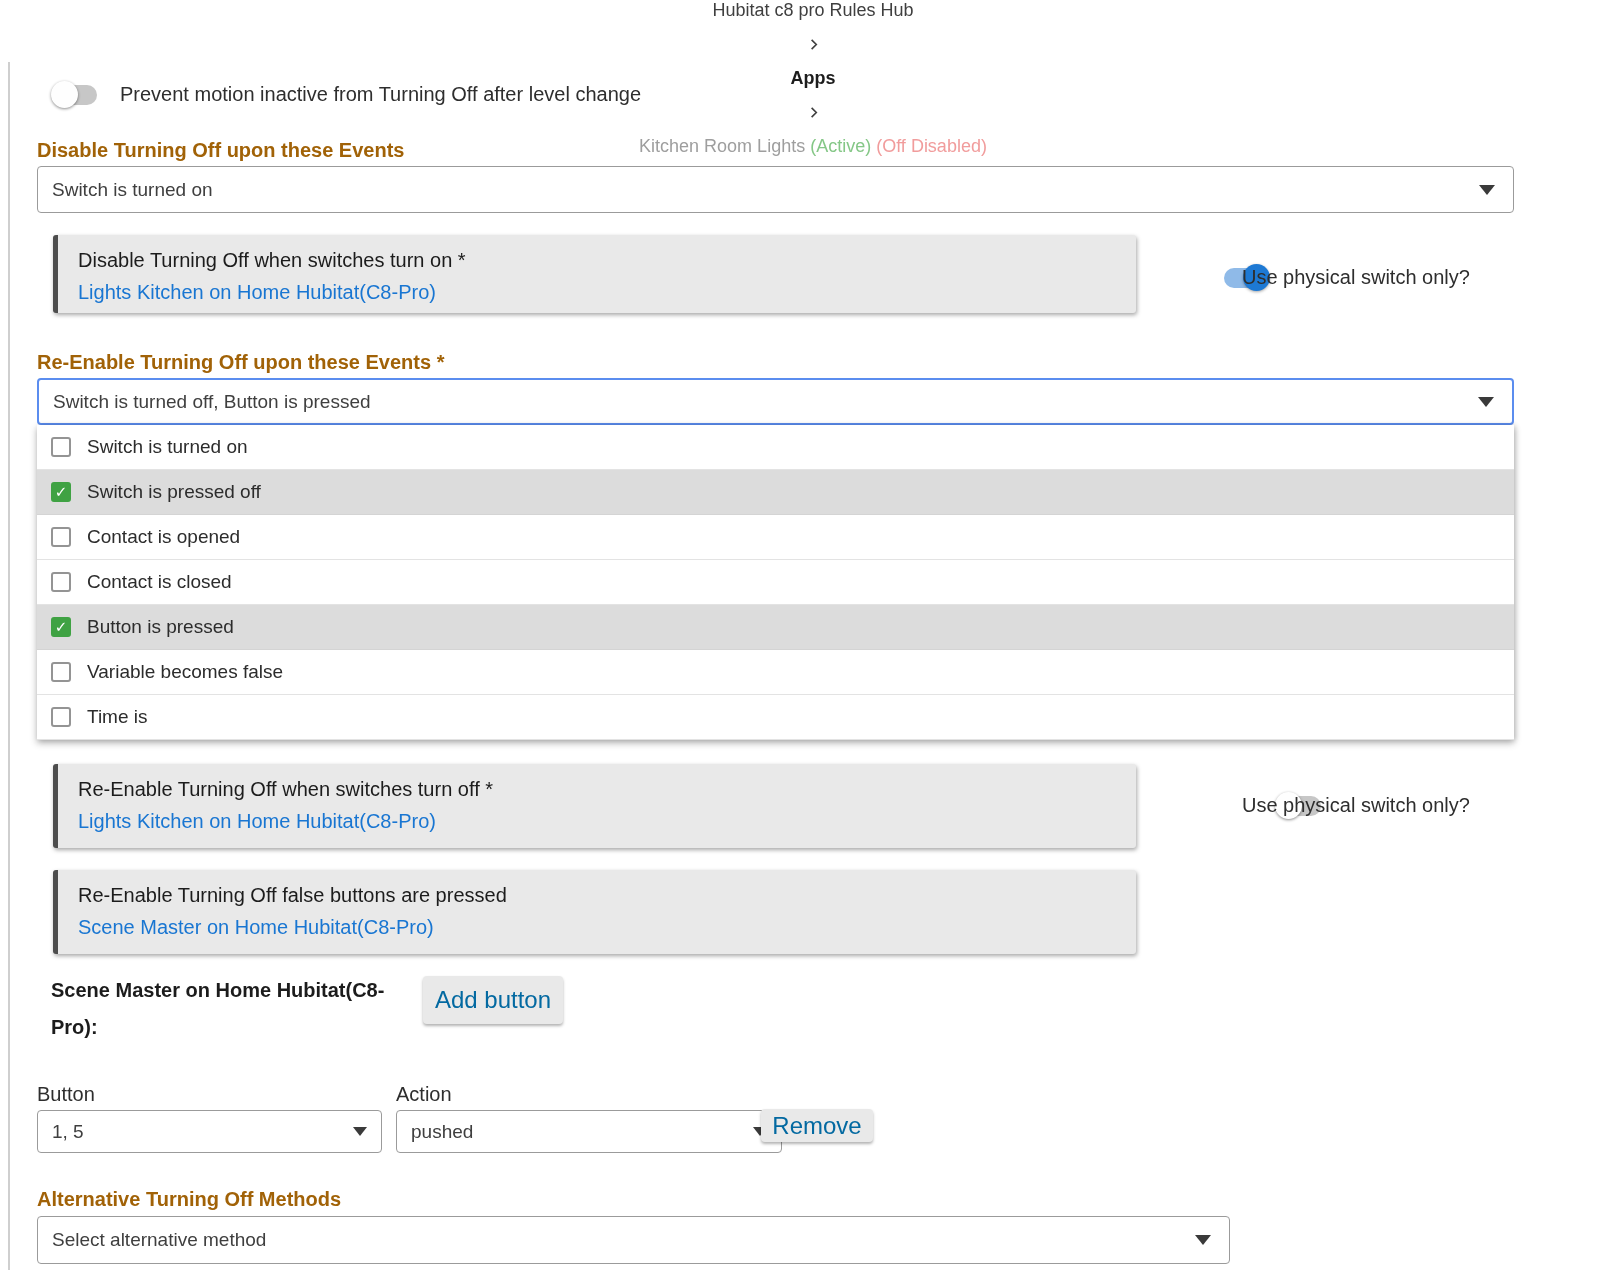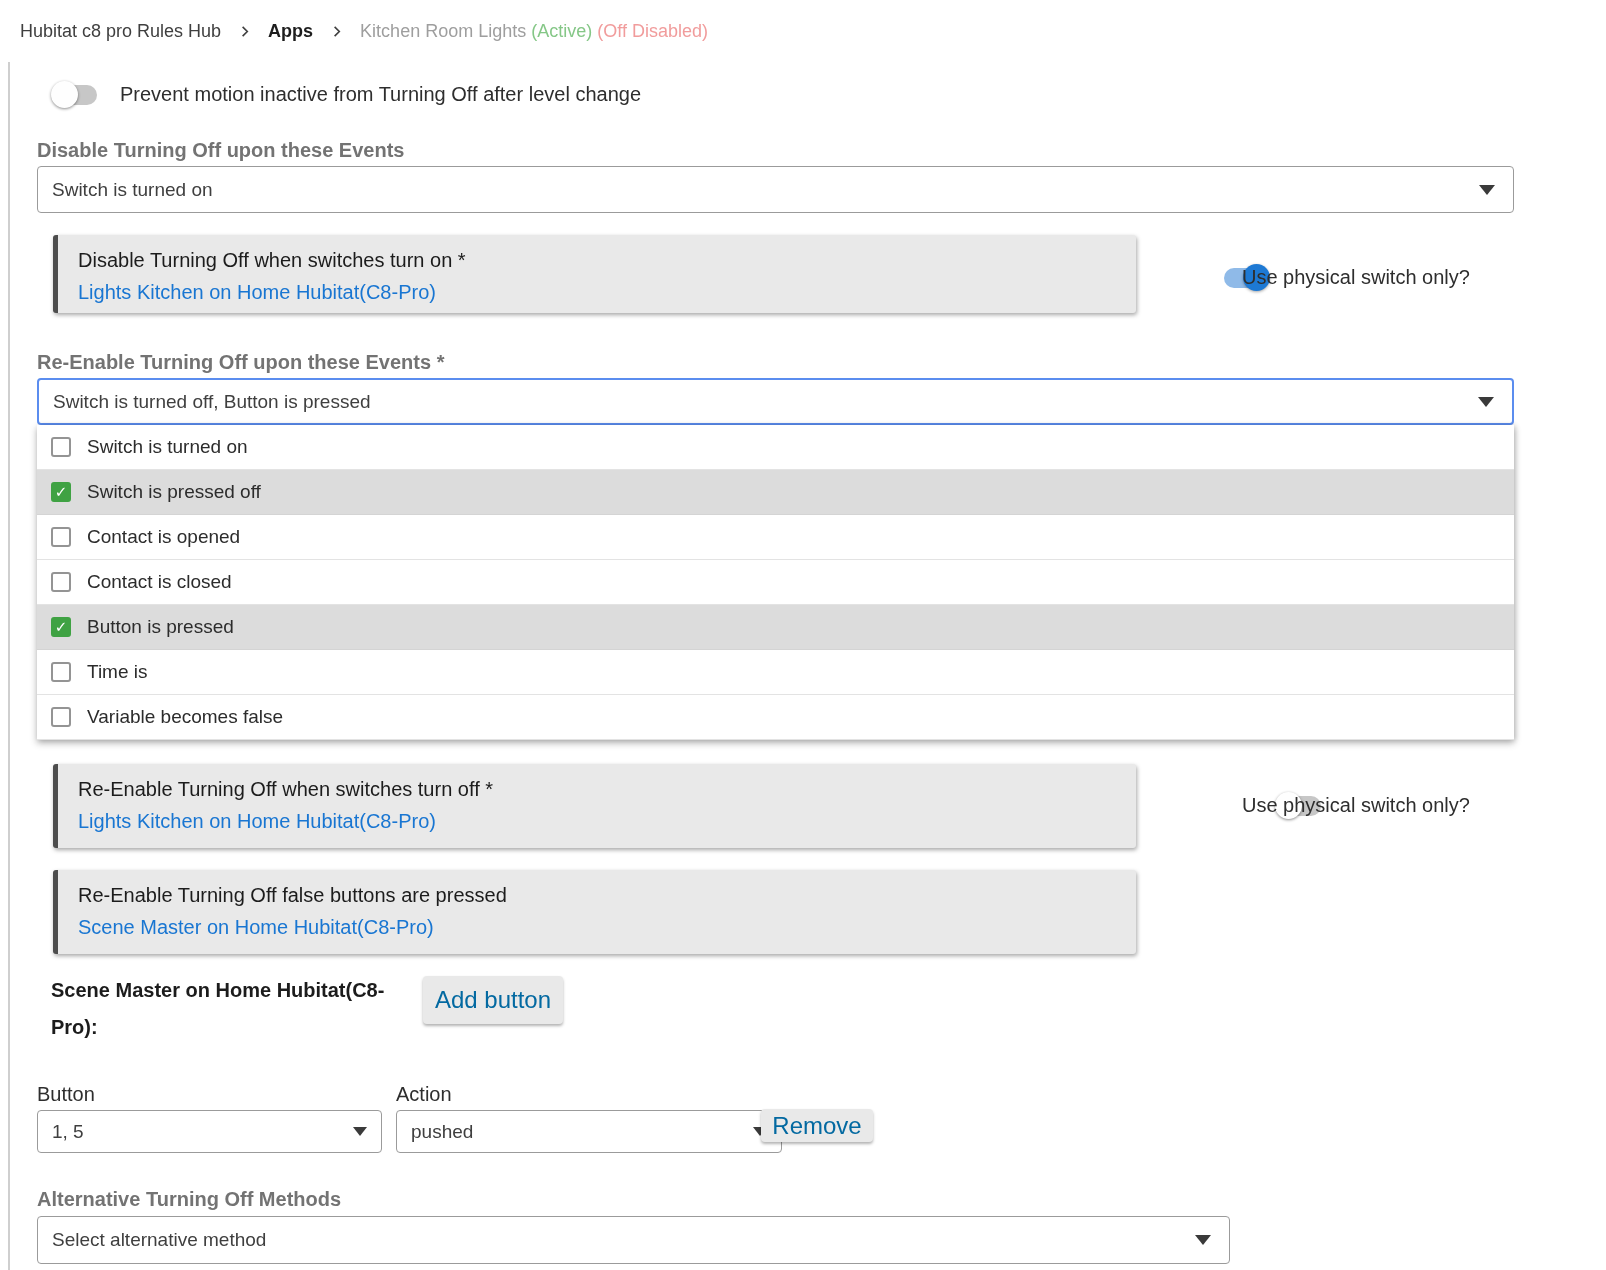--- a/index.html
+++ b/index.html
@@ -2,33 +2,33 @@
 <html style="--link-blue: #1976d2; --focus-blue: #5b8def; --toggle-track-blue: #8fbae8; --toggle-knob-blue: #1d79d4; --check-green: #3fa243; --status-green: #85c787; --status-red: #f19c9c; --box-gray: #e9e9e9; --checked-row-gray: #dcdcdc; --breadcrumb-gray: #9e9e9e;"><head>
 <meta charset="utf-8">
 <style>
   html,body{margin:0;padding:0;background:#ffffff;}
   body{width:1606px;height:1270px;position:relative;overflow:hidden;
        font-family:"Liberation Sans","DejaVu Sans",sans-serif;color:#3b3b3b;}
   .abs{position:absolute;}
 
   
   .breadcrumb{left:0;top:0;width:1606px;height:62px;display:flex;align-items:center;
-              gap:16px;padding-left:20px;box-sizing:border-box;font-size:18px;background:#fff;}
+              gap:16px;padding-left:20px;box-sizing:border-box;font-size:18px;background:#fff;flex-direction:column;}
   .bc-link{color:#3f3f3f;cursor:pointer;}
   .bc-apps{color:#1d1d1d;font-weight:700;cursor:pointer;}
   .bc-current{color:var(--breadcrumb-gray,#9e9e9e);}
   .bc-active{color:var(--status-green,#85c787);}
   .bc-off{color:var(--status-red,#f19c9c);}
   .chev{display:inline-flex;align-items:center;}
 
   
   .left-rail{left:8px;top:62px;width:2px;height:1208px;background:#cfcfcf;}
 
   
-  .h{font-size:20px;font-weight:700;color:#737373;}
+  .h{font-size:20px;font-weight:700;color:#a16207;}
   .lbl{font-size:20px;color:#2e2e2e;}
 
   
   .select{box-sizing:border-box;background:#fff;border:1px solid #9b9b9b;border-radius:4px;
           font-size:19px;color:#3f3f3f;display:flex;align-items:center;padding:0 44px 0 14px;cursor:pointer;}
   .select.focused{border:2px solid var(--focus-blue,#5b8def);}
   .select .caret{position:absolute;right:18px;top:50%;margin-top:-5px;width:0;height:0;
                  border-left:8px solid transparent;border-right:8px solid transparent;
                  border-top:10px solid #3a3a3a;}
   .select .caret.sm{right:14px;border-left-width:7px;border-right-width:7px;border-top-width:9px;}
@@ -145,25 +145,25 @@
     <div class="opt-row">
       <span class="cb"></span>
       <span class="opt-label">Contact is closed</span>
     </div>
     <div class="opt-row checked">
       <span class="cb checked">✓</span>
       <span class="opt-label">Button is pressed</span>
     </div>
     <div class="opt-row">
       <span class="cb"></span>
+      <span class="opt-label">Variable becomes false</span>
+    </div>
+    <div class="opt-row">
+      <span class="cb"></span>
       <span class="opt-label">Time is</span>
-    </div>
-    <div class="opt-row">
-      <span class="cb"></span>
-      <span class="opt-label">Variable becomes false</span>
     </div>
   </div>
 
 
 <div class="abs devbox" style="left:53px;top:764px;width:1083px;height:84px;">
   <div class="title">Re-Enable Turning Off when switches turn off *</div>
   <div class="dev-link">Lights Kitchen on Home Hubitat(C8-Pro)</div>
 </div>
 <span class="abs switch" style="left:1170px;top:792px;">
   <span class="track"></span>

